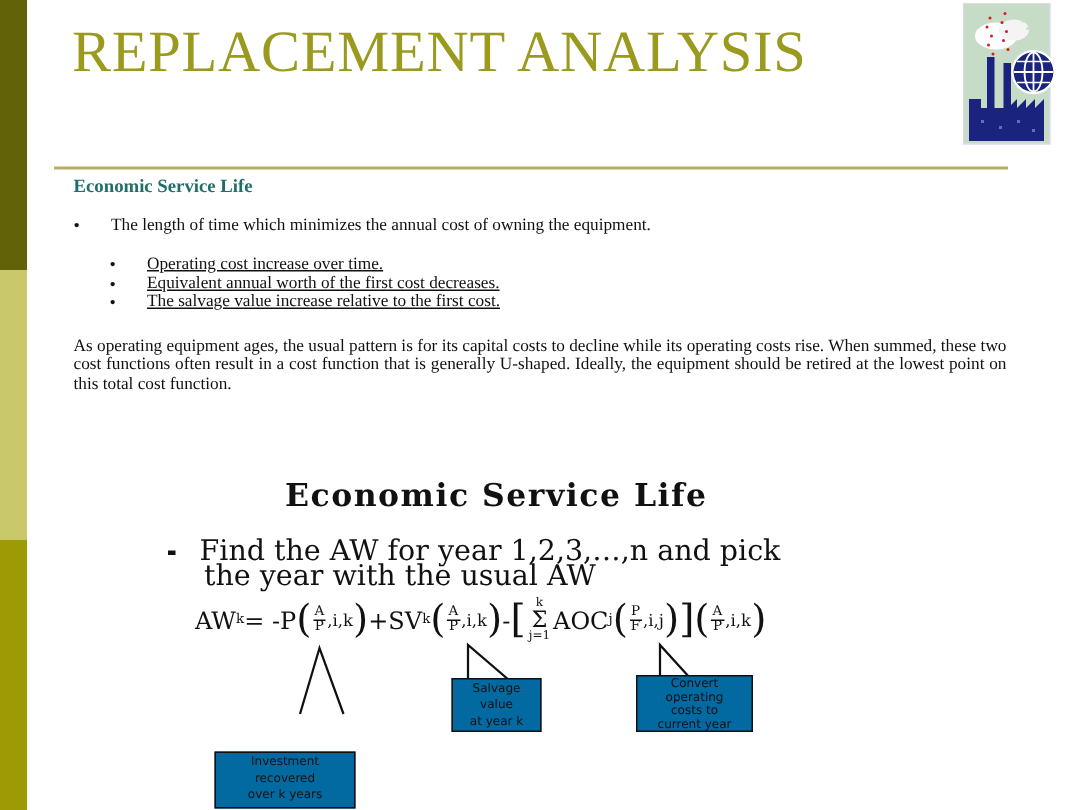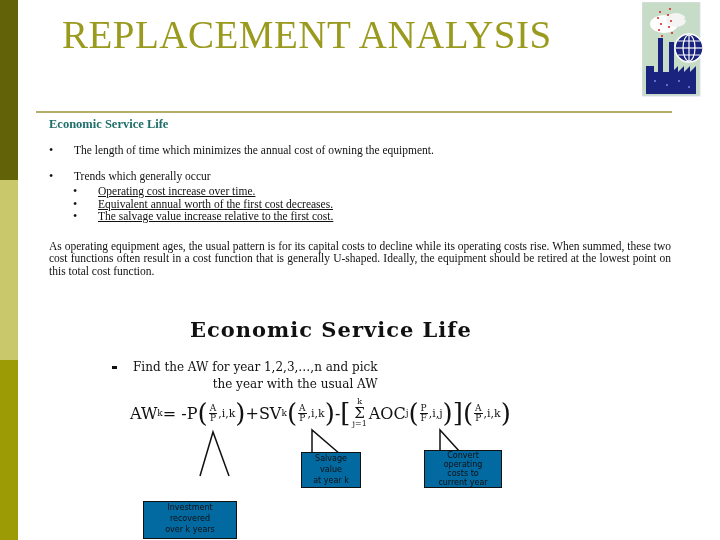--- a/index.html
+++ b/index.html
@@ -1,31 +1,31 @@
 <!DOCTYPE html>
 <html><head>
 <meta charset="utf-8">
 <style>
   html, body { margin:0; padding:0; }
   body { width:720px; height:540px; position:relative; background:#ffffff; overflow:hidden; font-family:"Liberation Serif", serif; }
   .sidebar { position:absolute; left:0; top:0; width:18px; height:540px; }
   .band { position:absolute; left:0; width:18px; }
-  .title { position:absolute; left:62px; top:12px; font-size:39px; color:#9a9a1e; letter-spacing:0.5px; white-space:nowrap; }
+  .title { position:absolute; left:48px; top:12px; font-size:39px; color:#9a9a1e; letter-spacing:0.5px; white-space:nowrap; }
   .logo { position:absolute; left:642px; top:2px; width:62px; height:96px; }
   .rule { position:absolute; left:36px; top:111px; width:636px; height:2px; background:#b5ad6a; }
   .content { position:absolute; left:49px; top:117px; width:622px; color:#111; font-size:11.5px; }
   .heading { color:#1f6e6a; font-weight:bold; font-size:12.5px; margin:0 0 12px 0; }
   .bul { position:relative; padding-left:25px; margin:0 0 2px 0; line-height:13px; }
   .bul::before { content:"\2022"; position:absolute; left:0; top:0; font-size:12px; }
   .sub { position:relative; padding-left:49px; line-height:12.5px;text-decoration:underline; }
   .sub::before { content:"\2022"; position:absolute; left:24px; top:0; font-size:12px; }
   .gap { height:11px; }
   .para { text-align:justify; line-height:12.6px; margin-top:17px; }
   .img-title { position:absolute; left:190px; top:317px; font-size:21px; font-weight:bold; letter-spacing:1px; white-space:nowrap; color:#111; font-family:"DejaVu Serif", serif; }
-  .img-bullet { position:absolute; left:112px; top:359px; font-size:12px; line-height:17px; color:#111; font-family:"DejaVu Serif", serif;text-align:right; }
+  .img-bullet { position:absolute; left:112px; top:359px; font-size:19px; line-height:17px; color:#111; font-family:"DejaVu Serif", serif; }
   .img-bullet .sq { display:inline-block; width:5px; height:3px; background:#111; vertical-align:middle; margin-right:16px; }
   .img-bullet .l2 { padding-left:24px; }
   .eq { position:absolute; left:130px; top:398px; font-size:16px; color:#111; font-family:"DejaVu Serif", serif; white-space:nowrap; display:flex; align-items:center; }
   .frac { display:inline-flex; flex-direction:column; align-items:center; font-size:9px; line-height:9px; margin:0 1px; }
   .frac .num { border-bottom:1px solid #111; padding:0 1px; }
   .par { font-size:26px; line-height:22px; font-weight:lighter; }
   .sub-s { font-size:9px; vertical-align:sub; }
   .sigma { display:inline-flex; flex-direction:column; align-items:center; font-size:8px; line-height:8px; margin:0 2px; }
   .sigma .s { font-size:15px; line-height:14px; }
   .callout { position:absolute; border:1.5px solid #111; background:#0369a1; font-size:8px; text-align:center; line-height:11px; color:#111; font-family:"DejaVu Sans", sans-serif; }
@@ -79,21 +79,20 @@
   <line x1="36" y1="53" x2="58" y2="53" stroke="#fff" stroke-width="1"></line>
   <line x1="47" y1="33" x2="47" y2="59" stroke="#fff" stroke-width="1.2"></line>
 </svg>
 
 <div class="rule"></div>
 
 <div class="content">
   <div class="heading">Economic Service Life</div>
   <div class="bul">The length of time which minimizes the annual cost of owning the equipment.</div>
   <div class="gap"></div>
-  <div class="bul">Trends which generally occur</div>
   <div class="sub">Operating cost increase over time.</div>
   <div class="sub">Equivalent annual worth of the first cost decreases.</div>
   <div class="sub">The salvage value increase relative to the first cost.</div>
   <div class="para">As operating equipment ages, the usual pattern is for its capital costs to decline while its operating costs rise. When summed, these two cost functions often result in a cost function that is generally U-shaped. Ideally, the equipment should be retired at the lowest point on this total cost function.</div>
 </div>
 
 <div class="img-title">Economic Service Life</div>
 
 <div class="img-bullet">
   <div><span class="sq"></span><span>Find the AW for year 1,2,3,…,n and pick</span></div>

